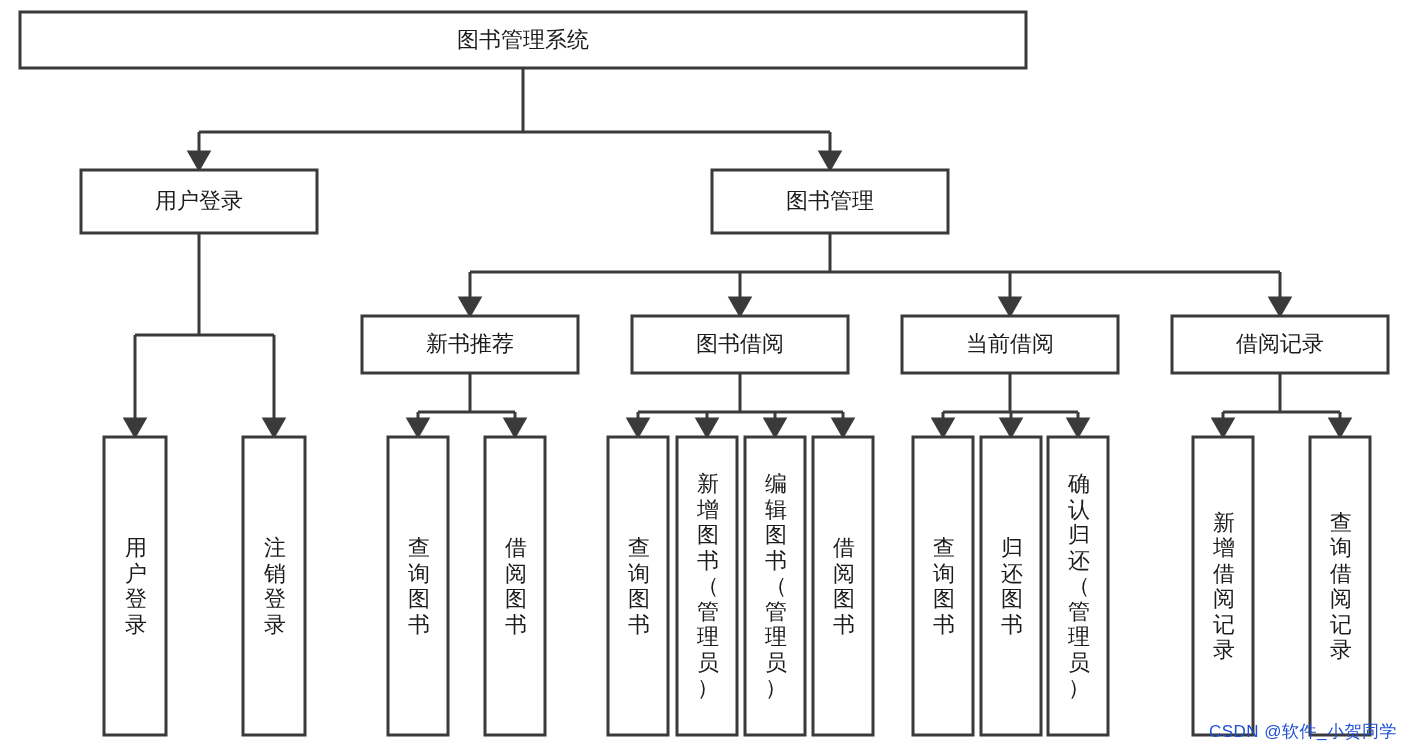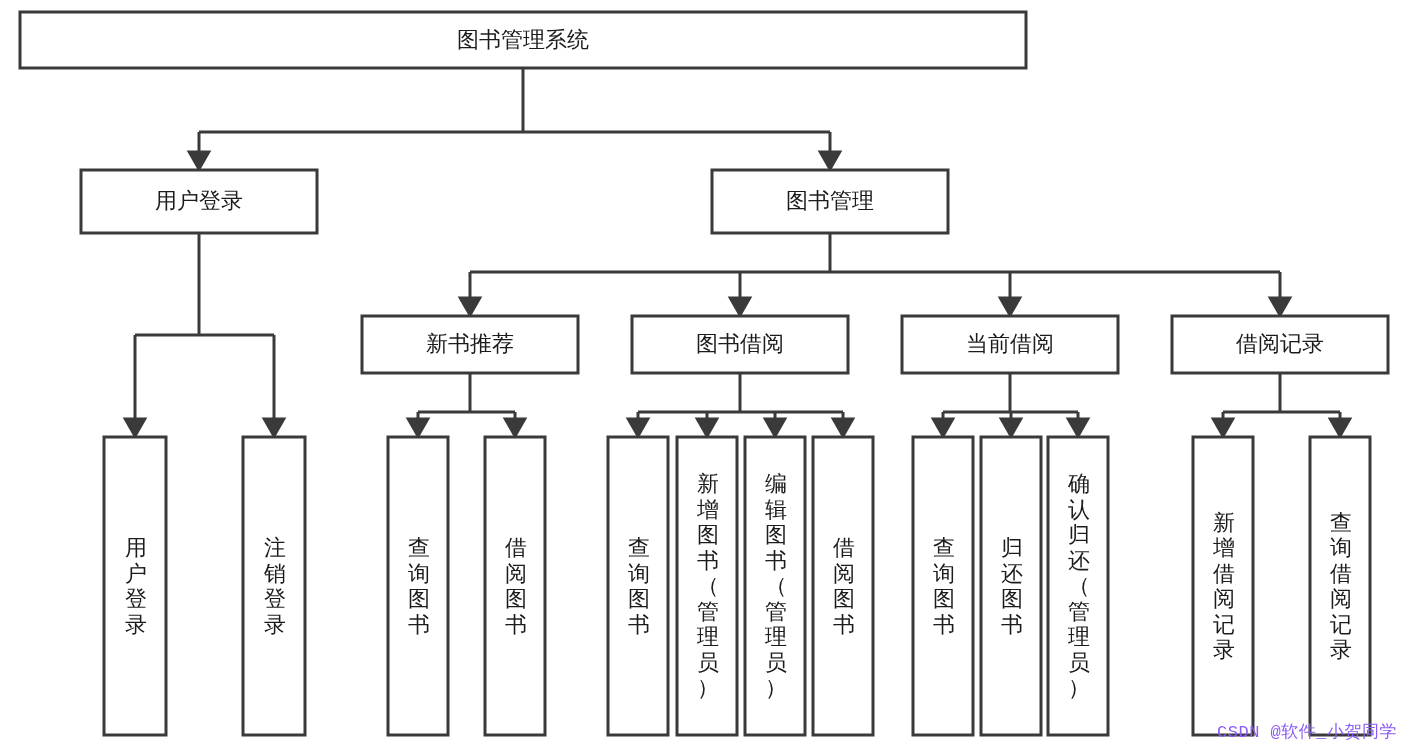--- a/index.html
+++ b/index.html
@@ -8,21 +8,21 @@
   #diagram-root{position:relative;width:1405px;height:747px;background:#fff;}
   svg#tree{position:absolute;left:0;top:0;width:1405px;height:747px;}
   .node-box{fill:#ffffff;stroke:#3a3a3a;stroke-width:3;}
   .edge{stroke:#3a3a3a;stroke-width:3;fill:none;}
   .node-label{font-family:"Liberation Sans","DejaVu Sans",sans-serif;
               fill:#1b1b1b;font-size:22px;text-anchor:middle;
               dominant-baseline:middle;}
   .leaf-label{font-family:"Liberation Sans","DejaVu Sans",sans-serif;
               fill:#1b1b1b;font-size:22px;text-anchor:middle;}
   .watermark{position:absolute;right:8px;bottom:4px;font-size:17px;
-             color:#8b5cf6;font-family:Liberation Mono, monospace;
+             color:#1d4ed8;font-family:Liberation Sans, sans-serif;
              letter-spacing:0.5px;white-space:nowrap;text-align:right;}
 </style>
 </head>
 <body>
 
 <div id="diagram-root">
   <svg id="tree" viewBox="0 0 1405 747">
     <defs>
       <marker id="arrowhead" markerWidth="9" markerHeight="9" refX="5.2" refY="4.5" orient="auto" markerUnits="strokeWidth">
         <path d="M0,0.4 L7.2,4.5 L0,8.6 z" fill="#3a3a3a"></path>

